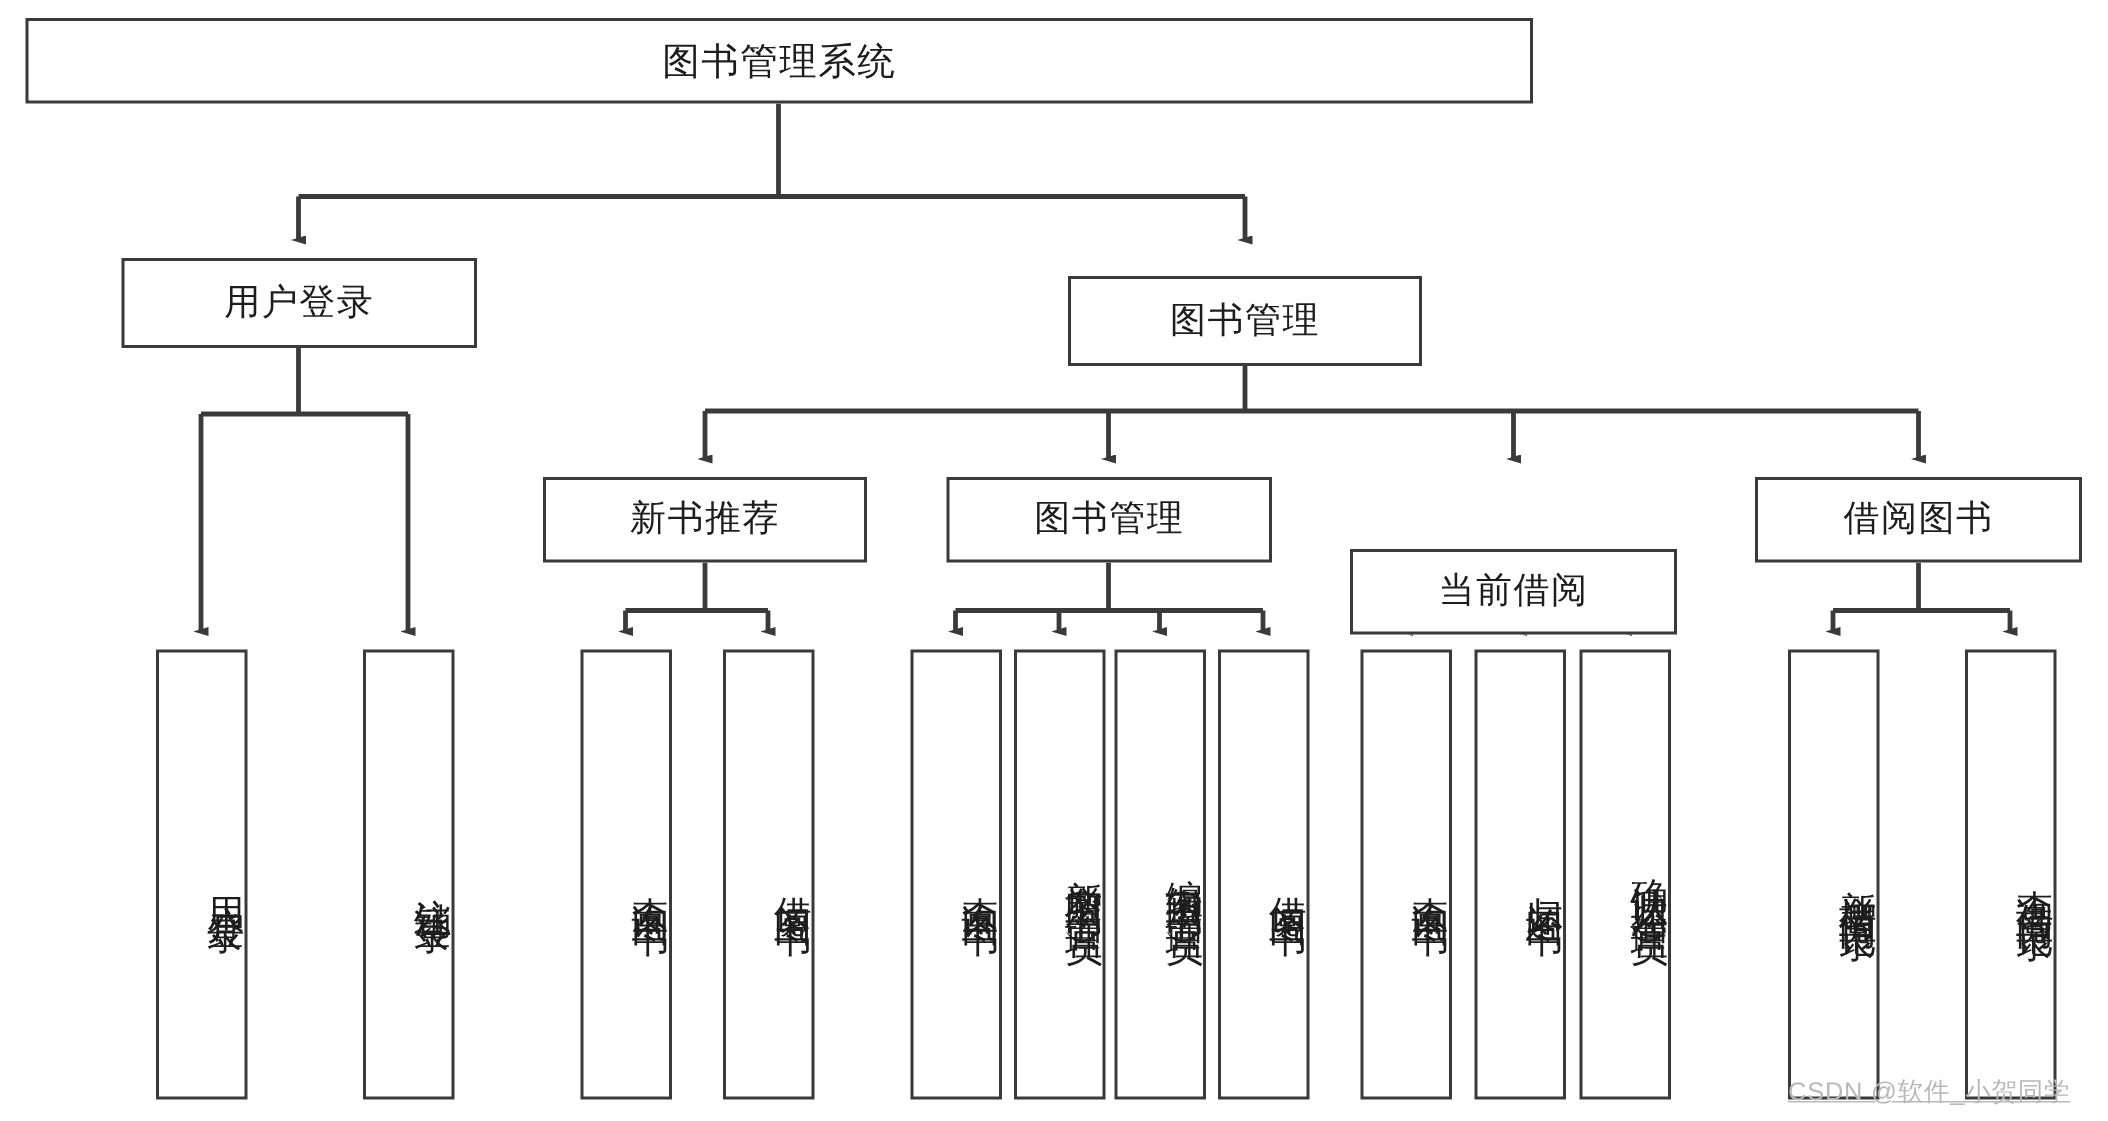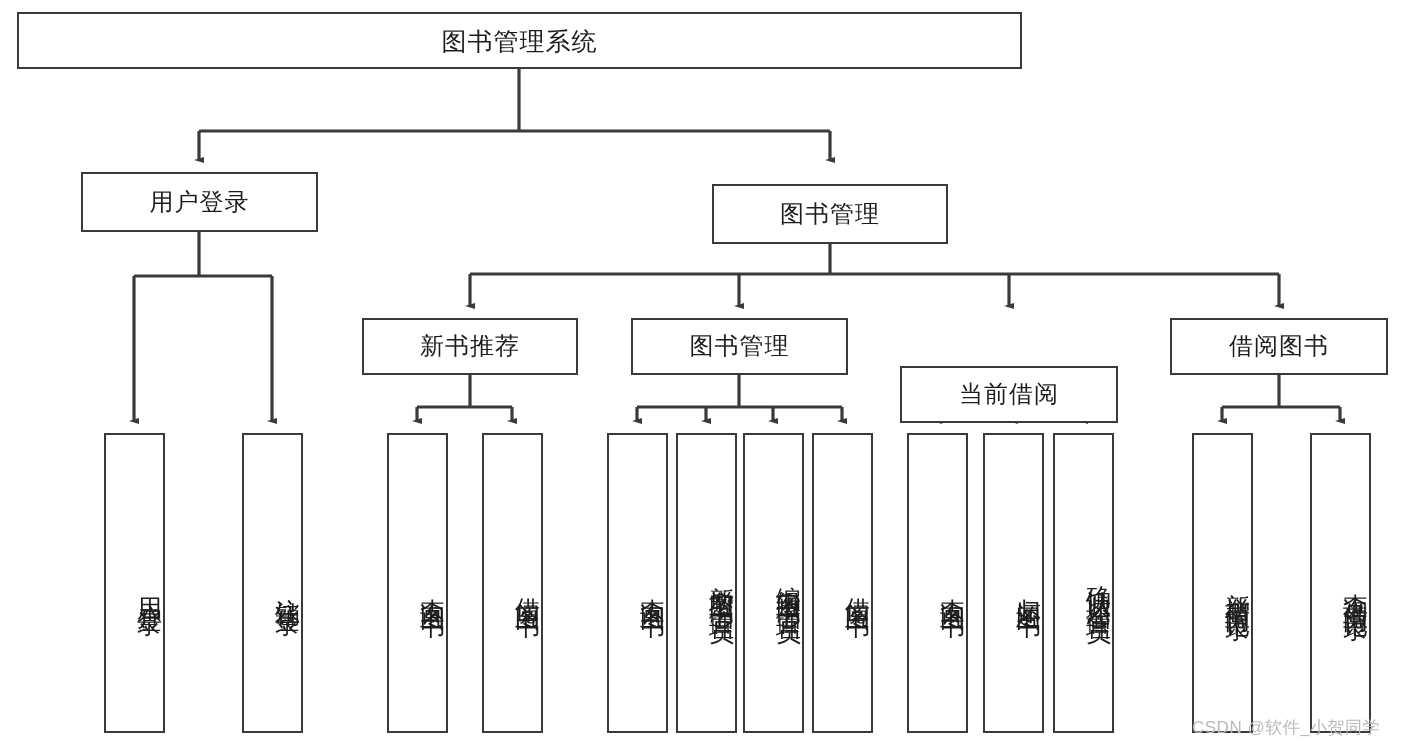--- a/index.html
+++ b/index.html
@@ -134,15 +134,15 @@
   <div class="node vert" style="left: 607px; top: 433px; width: 61px; height: 300px; border-color: rgb(58, 58, 58); background: rgb(255, 255, 255); color: rgb(29, 29, 29);">查询图书</div>
   <div class="node vert" style="left: 676px; top: 433px; width: 61px; height: 300px; border-color: rgb(58, 58, 58); background: rgb(255, 255, 255); color: rgb(29, 29, 29);">新增图书（管理员）</div>
   <div class="node vert" style="left: 743px; top: 433px; width: 61px; height: 300px; border-color: rgb(58, 58, 58); background: rgb(255, 255, 255); color: rgb(29, 29, 29);">编辑图书（管理员）</div>
   <div class="node vert" style="left: 812px; top: 433px; width: 61px; height: 300px; border-color: rgb(58, 58, 58); background: rgb(255, 255, 255); color: rgb(29, 29, 29);">借阅图书</div>
   <div class="node vert" style="left: 907px; top: 433px; width: 61px; height: 300px; border-color: rgb(58, 58, 58); background: rgb(255, 255, 255); color: rgb(29, 29, 29);">查询图书</div>
   <div class="node vert" style="left: 983px; top: 433px; width: 61px; height: 300px; border-color: rgb(58, 58, 58); background: rgb(255, 255, 255); color: rgb(29, 29, 29);">归还图书</div>
   <div class="node vert" style="left: 1053px; top: 433px; width: 61px; height: 300px; border-color: rgb(58, 58, 58); background: rgb(255, 255, 255); color: rgb(29, 29, 29);">确认归还（管理员）</div>
   <div class="node vert" style="left: 1192px; top: 433px; width: 61px; height: 300px; border-color: rgb(58, 58, 58); background: rgb(255, 255, 255); color: rgb(29, 29, 29);">新增借阅记录</div>
   <div class="node vert" style="left: 1310px; top: 433px; width: 61px; height: 300px; border-color: rgb(58, 58, 58); background: rgb(255, 255, 255); color: rgb(29, 29, 29);">查询借阅记录</div>
 
-  <div class="watermark" style="left:1192px; top:716px;">CSDN @软件_小贺同学</div>
+  <div class="watermark" style="left:1192px; top:716px;text-decoration:underline;">CSDN @软件_小贺同学</div>
 
 </div>
 
 </body></html>

